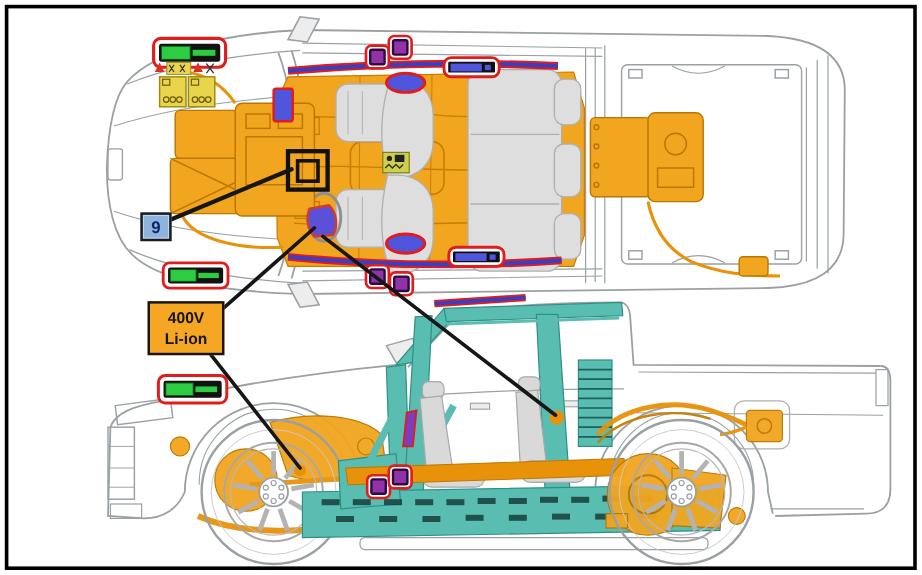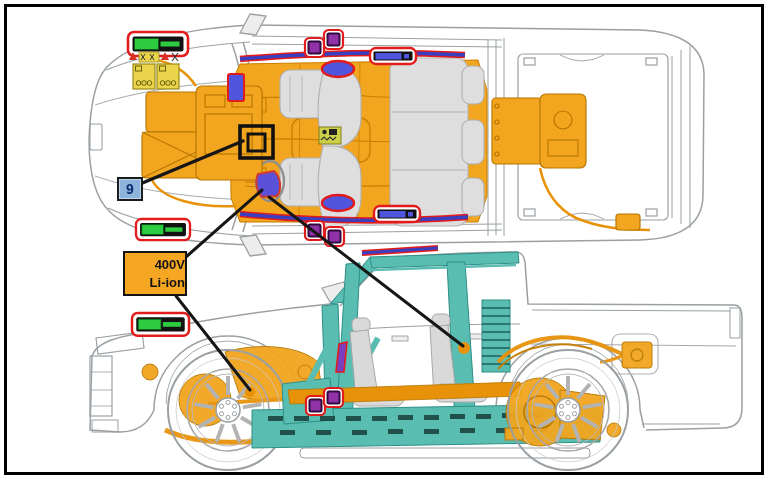--- a/index.html
+++ b/index.html
@@ -7,21 +7,21 @@
          font-family:"Liberation Sans", sans-serif;}
   .stage svg{position:absolute;left:0;top:0;}
   .frame{position:absolute;inset:4px;border:3px solid #000;pointer-events:none;z-index:30;}
   .callout-nine{position:absolute;left:117px;top:177px;width:22px;height:20px;
     background:#8FB4DC;border:2px solid #1b1b1b;color:#0a2a6b;font-weight:bold;
     font-size:14px;display:flex;align-items:center;justify-content:center;z-index:20;
     box-shadow:inset 0 0 0 1px rgba(255,255,255,.45);}
   .callout-400v{position:absolute;left:123px;top:251px;width:60px;height:41px;
     background:#F5A623;border:2px solid #141414;color:#141414;font-weight:bold;
     font-size:13px;text-align:center;display:flex;flex-direction:column;
-    justify-content:center;line-height:1.35;z-index:20;align-items:flex-end;}
+    justify-content:center;line-height:1.35;z-index:20;}
 </style>
 </head>
 <body>
 
 <div class="stage">
 
 <svg width="768" height="479" viewBox="0 0 768 479">
   <defs>
     <g id="loop-tag">
       <rect x="0" y="0" width="60" height="24" rx="6" fill="#ffffff" stroke="#E21B1B" stroke-width="2.6"></rect>

